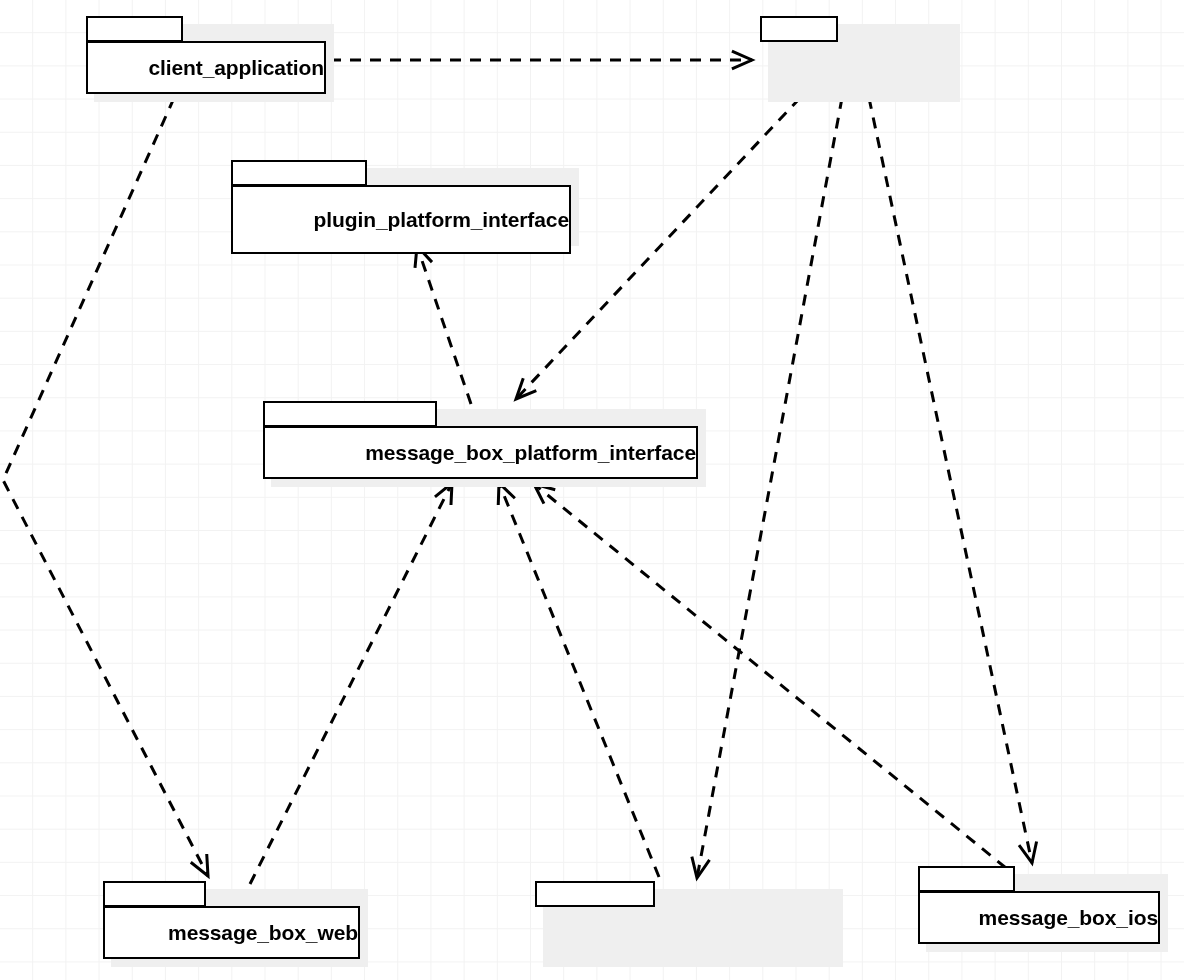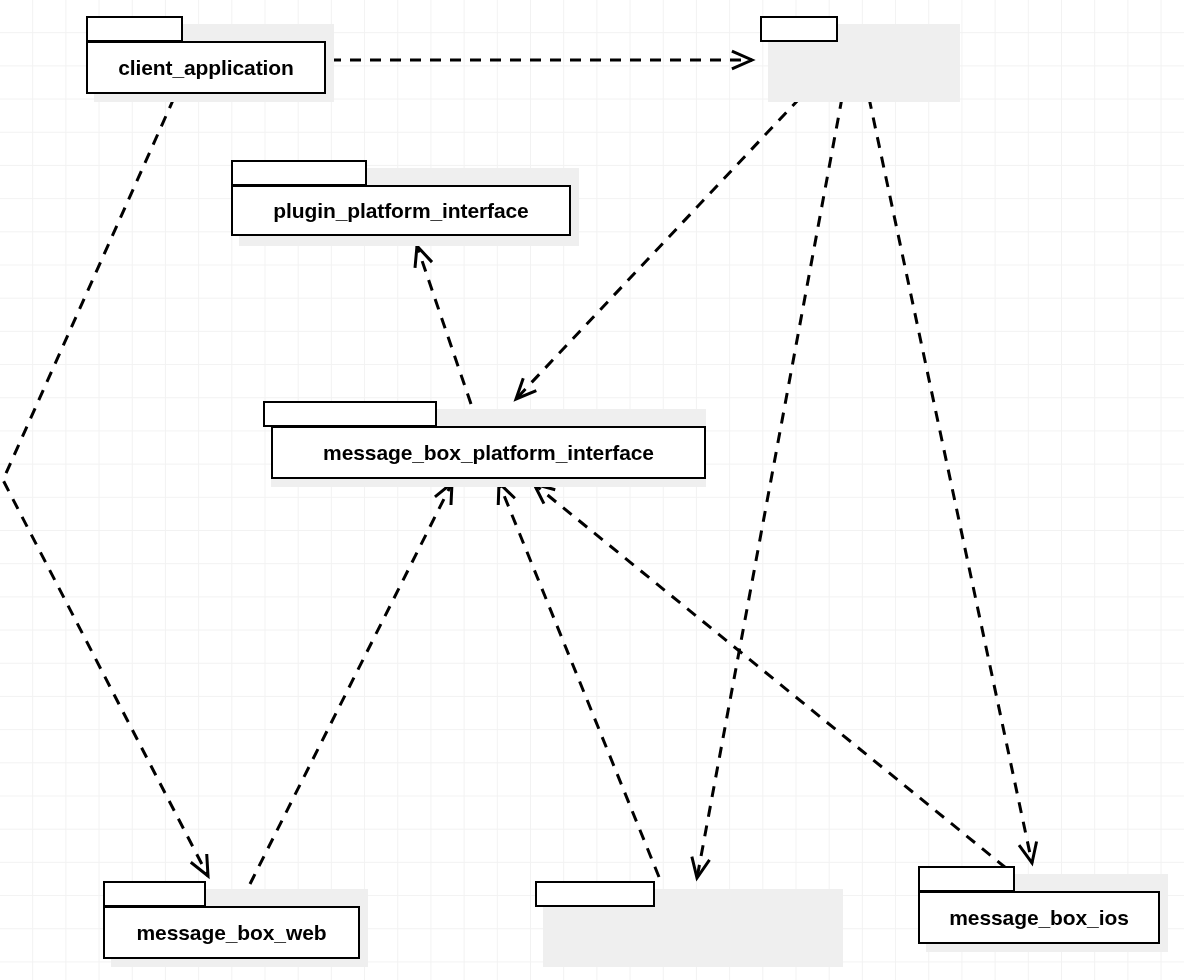--- a/index.html
+++ b/index.html
@@ -50,21 +50,21 @@
   }
   .pkg-body {
     position: absolute;
     left: 0;
     top: 25px;
     border: 2px solid #000000;
     background: #ffffff;
     box-sizing: border-box;
     display: flex;
     align-items: center;
-    justify-content: center;
+    justify-content: flex-end;
     z-index: 1;
   }
   .pkg-label {
     font-family: "Liberation Sans", sans-serif;
     font-size: 21px;
     font-weight: bold;
     color: #000000;
     white-space: nowrap;
     letter-spacing: -0.1px;
   }
@@ -122,29 +122,29 @@
   </div>
 
   <div class="pkg" style="left: 760px; top: 16px; width: 192px; height: 78px;">
     <div class="pkg-shadow" style="width: 192px; height: 78px;"></div>
     <div class="pkg-tab" style="width: 78px; height: 26px;"></div>
   </div>
 
   <div class="pkg" style="left: 231px; top: 160px; width: 340px; height: 78px;">
     <div class="pkg-shadow" style="width: 340px; height: 78px;"></div>
     <div class="pkg-tab" style="width: 136px; height: 26px;"></div>
-    <div class="pkg-body" style="top: 25px; width: 340px; height: 51px;">
+    <div class="pkg-body" style="top: 25px; width: 340px; height: 69px;">
       <span class="pkg-label">plugin_platform_interface</span>
     </div>
   </div>
 
   <div class="pkg" style="left: 263px; top: 401px; width: 435px; height: 78px;">
     <div class="pkg-shadow" style="width: 435px; height: 78px;"></div>
     <div class="pkg-tab" style="width: 174px; height: 26px;"></div>
-    <div class="pkg-body" style="top: 25px; width: 435px; height: 53px; margin-left: 8px;">
+    <div class="pkg-body" style="top: 25px; width: 435px; height: 53px;">
       <span class="pkg-label">message_box_platform_interface</span>
     </div>
   </div>
 
   <div class="pkg" style="left: 103px; top: 881px; width: 210px; height: 78px;">
     <div class="pkg-shadow" style="width: 257px; height: 78px;"></div>
     <div class="pkg-tab" style="width: 103px; height: 26px;"></div>
     <div class="pkg-body" style="top: 25px; width: 257px; height: 53px;">
       <span class="pkg-label">message_box_web</span>
     </div>

